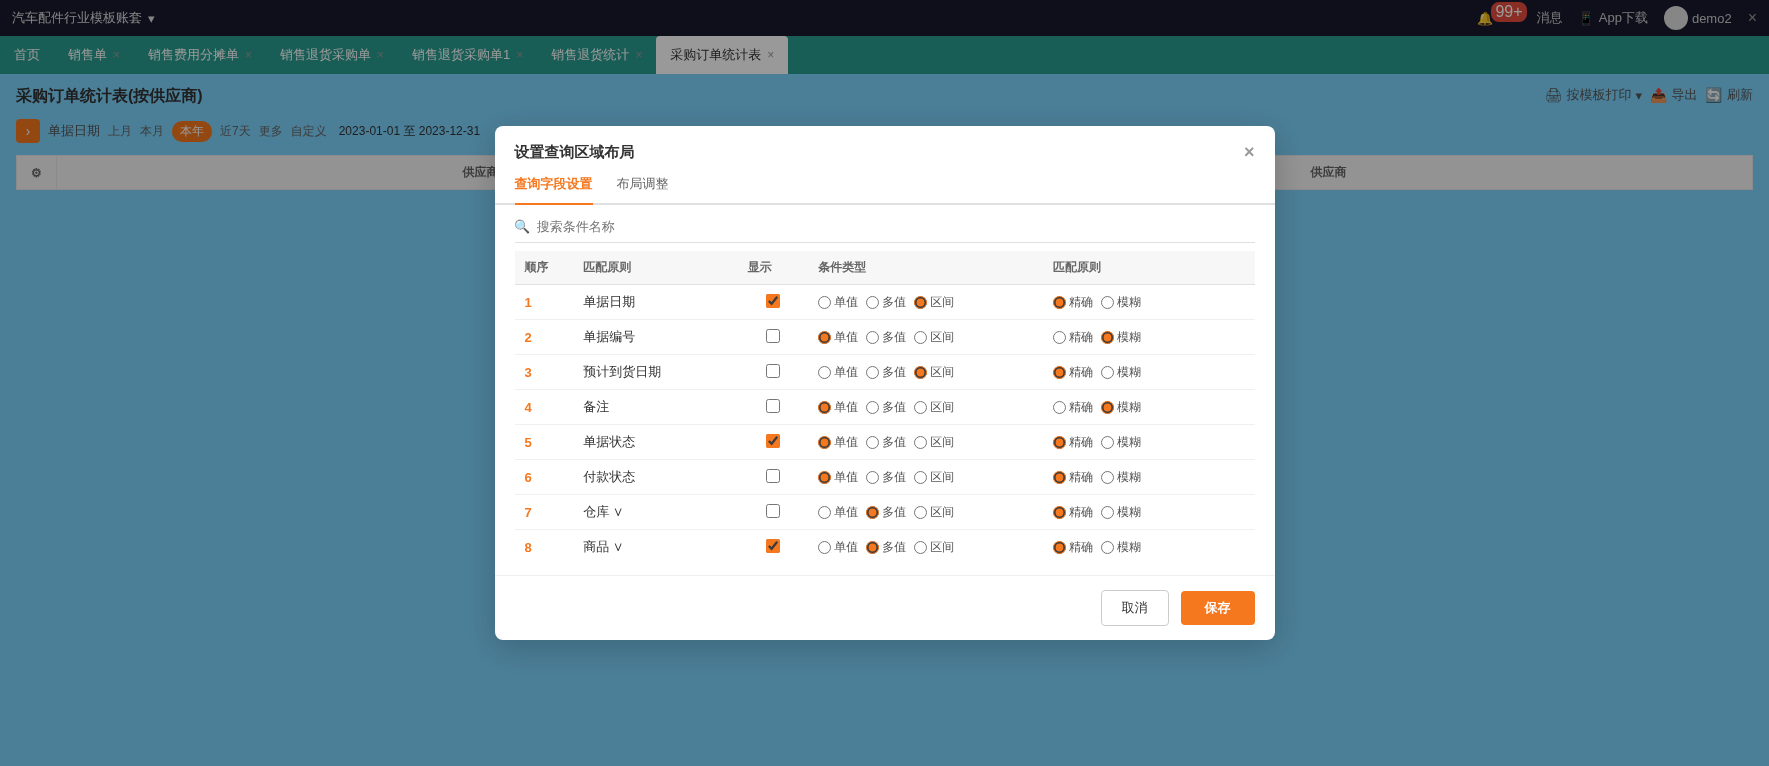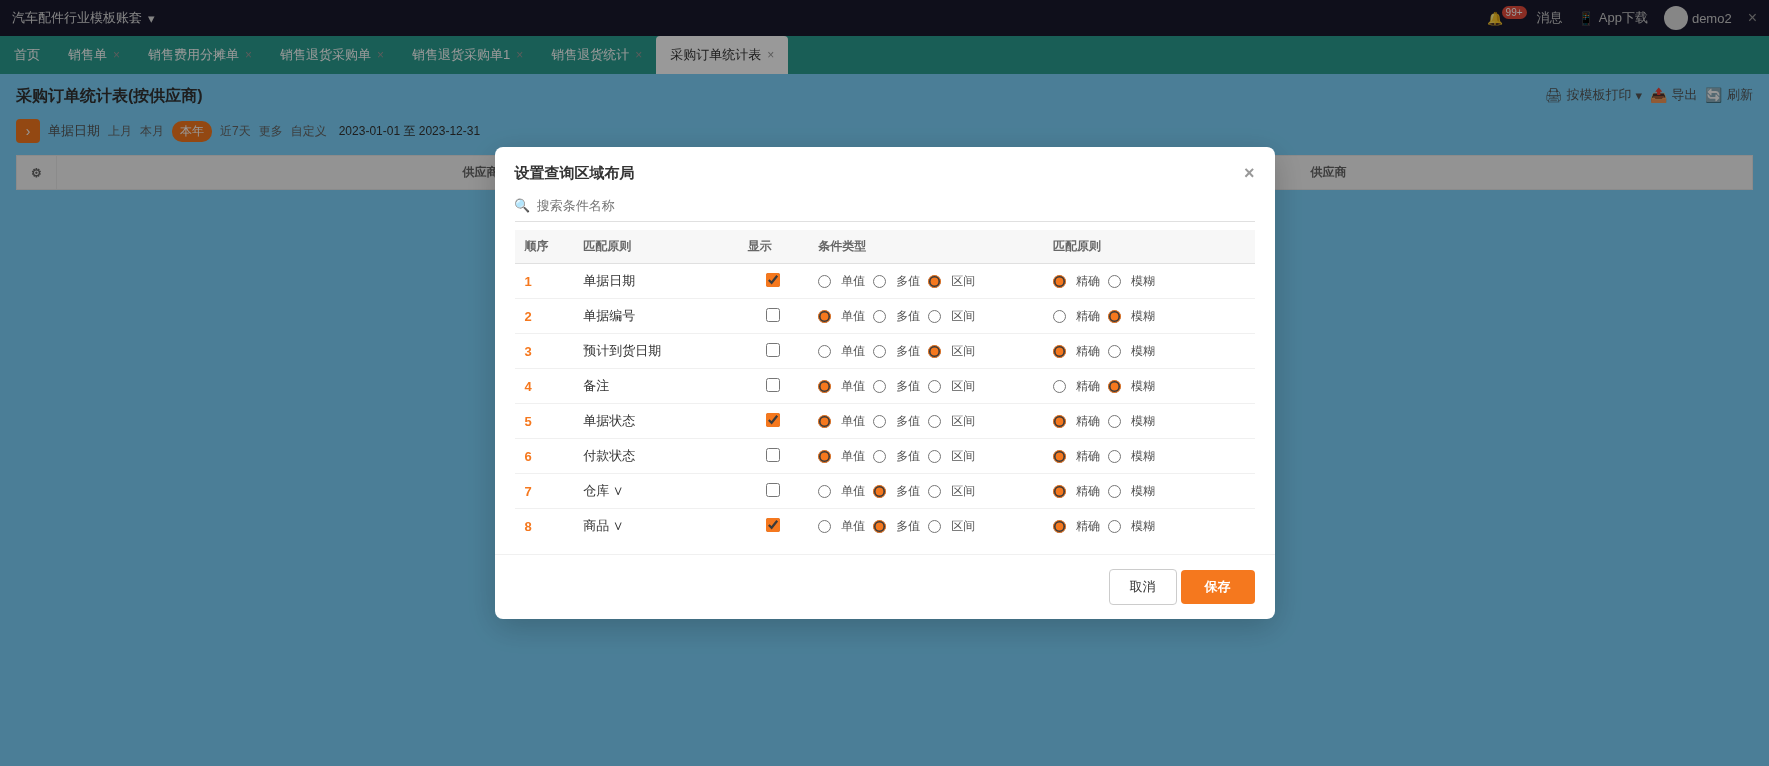--- a/index.html
+++ b/index.html
@@ -11,21 +11,21 @@
       height: 36px;
       display: flex;
       align-items: center;
       justify-content: space-between;
       padding: 0 12px;
       color: #ccc;
     }
     .top-nav-left { font-size: 13px; color: #ddd; display: flex; align-items: center; gap: 6px; }
     .top-nav-right { display: flex; align-items: center; gap: 16px; font-size: 13px; color: #ccc; }
     .badge-red {
-      background: #e74c3c; color: white; border-radius: 8px; font-size: 10px;
+      background: #e74c3c; color: white; border-radius: 8px; font-size: 16px;
       padding: 1px 4px; position: relative; top: -6px; left: -6px;
     }
     .top-nav-icon { display: inline-flex; align-items: center; gap: 4px; cursor: pointer; }
     .close-x { color: #999; cursor: pointer; font-size: 16px; }
 
     
     .tab-bar {
       background: #2a9d8f;
       height: 38px;
       display: flex;
@@ -100,26 +100,26 @@
     .data-table thead tr { background: #f7f7f7; }
     .data-table th {
       padding: 8px 10px; text-align: left; font-size: 12px; color: #666;
       border-bottom: 1px solid #e0e0e0; font-weight: bold;
     }
     .data-table td {
       padding: 8px 10px; font-size: 13px; border-bottom: 1px solid #f0f0f0; color: #333;
     }
     .seq-num { color: #f5781e; font-weight: bold; }
     .radio-group { display: flex; align-items: center; gap: 8px; white-space: nowrap; }
-    .radio-label { display: flex; align-items: center; gap: 10px; cursor: pointer; font-size: 12px; color: #555; }
+    .radio-label { display: flex; align-items: center; gap: 3px; cursor: pointer; font-size: 12px; color: #555; }
     input[type="radio"] { accent-color: #f5781e; cursor: pointer; }
     input[type="checkbox"] { accent-color: #f5781e; cursor: pointer; width: 14px; height: 14px; }
     .modal-footer {
       display: flex; justify-content: flex-end; align-items: center;
-      padding: 14px 20px; gap: 4px; border-top: 1px solid #f0f0f0;
+      padding: 14px 20px; gap: 12px; border-top: 1px solid #f0f0f0;
     }
     .btn-cancel { background: white; color: #333; border: 1px solid #ccc; padding: 8px 20px; border-radius: 4px; cursor: pointer; font-size: 13px; }
     .btn-save { background: #f5781e; color: white; border: none; padding: 8px 24px; border-radius: 4px; cursor: pointer; font-size: 13px; font-weight: bold; }
 
     .col-seq { width: 50px; }
     .col-name { width: 140px; }
     .col-show { width: 60px; text-align: center; }
     .col-type { width: 200px; }
     .col-match { width: 180px; }
 
@@ -223,20 +223,24 @@
     </table>
   </div>
 </div>
 
 <div class="overlay"></div>
 
 <div class="modal">
   <div class="modal-header">
     <span>设置查询区域布局</span>
     <span class="modal-close">×</span>
+  </div>
+  <div class="modal-tabs">
+    <div class="modal-tab active">查询字段设置</div>
+    <div class="modal-tab">布局调整</div>
   </div>
   <div class="modal-body">
     <div class="search-row">
       <span class="search-icon">🔍</span>
       <input type="text" class="search-input" placeholder="搜索条件名称" style="">
     </div>
     <div class="table-container">
       <table class="data-table">
         <thead>
           <tr>

